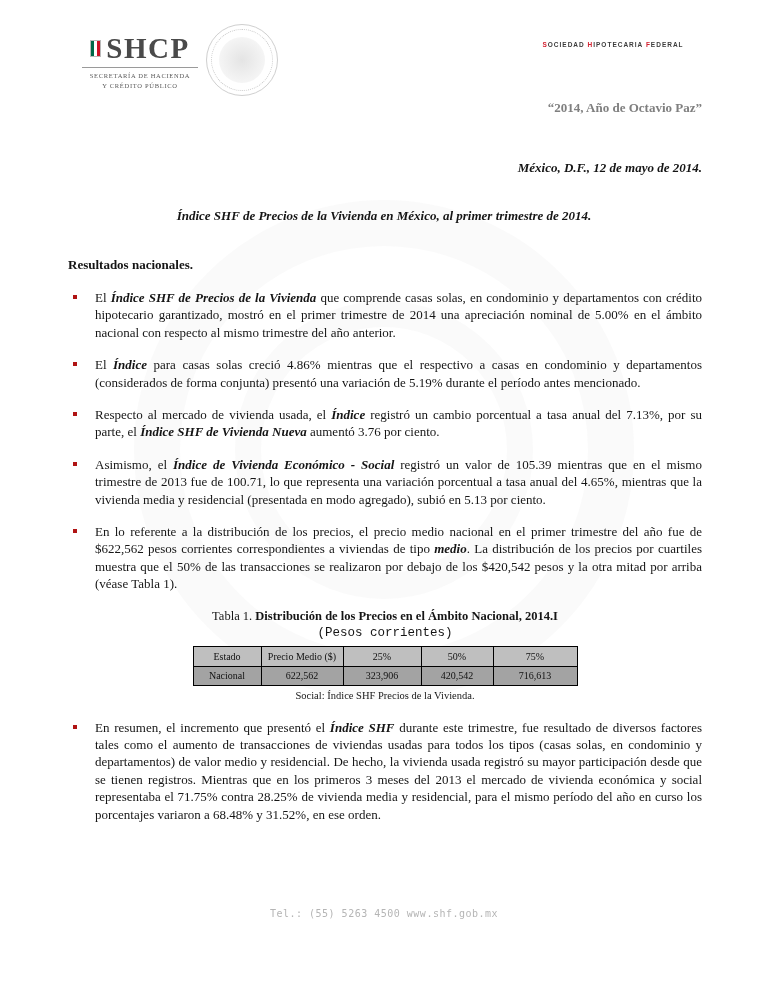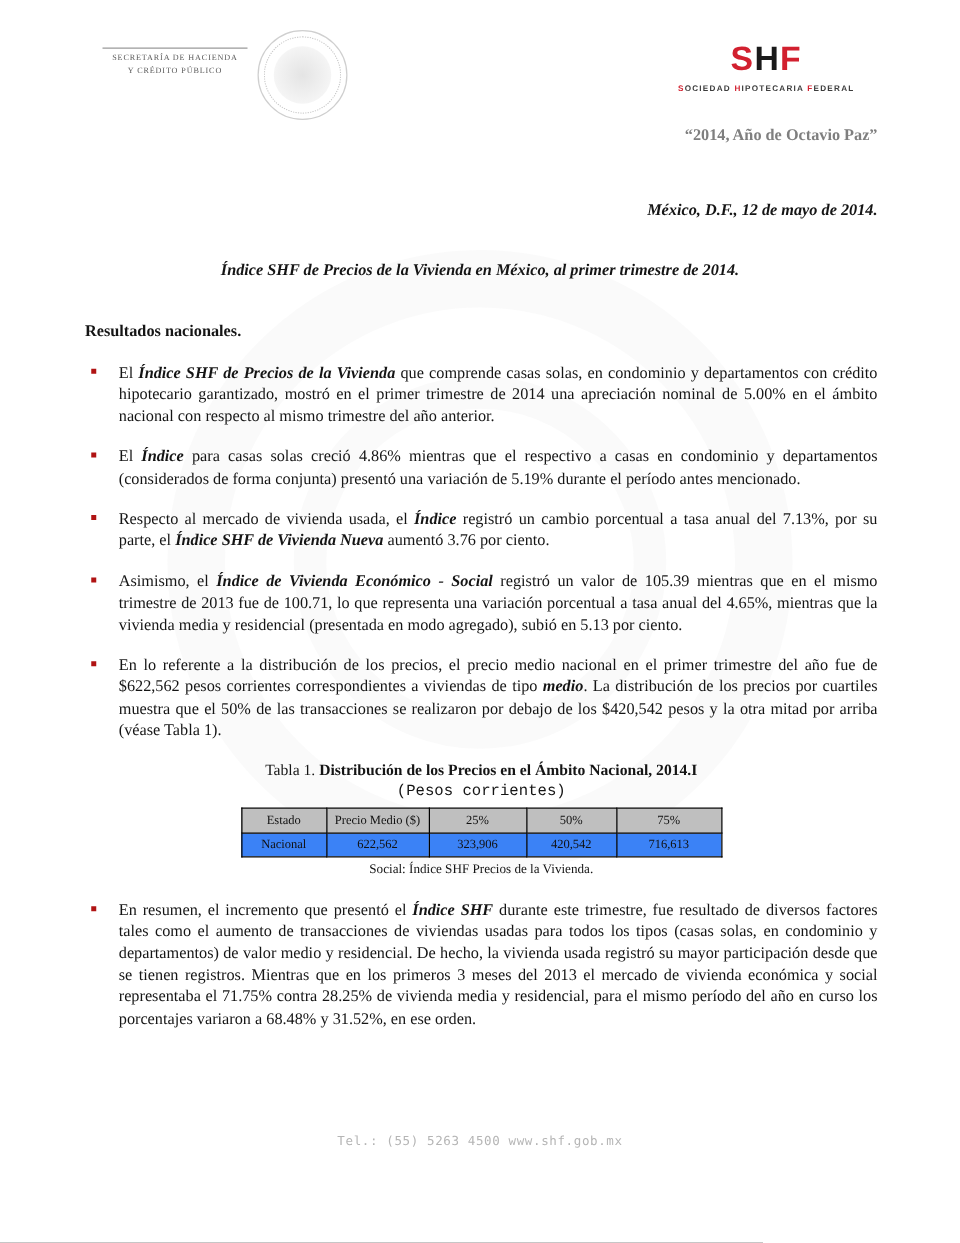--- a/index.html
+++ b/index.html
@@ -46,55 +46,62 @@
   .bullet p{margin:0;flex:1;text-align:justify;}
   .seg-b{font-weight:bold;}
   .seg-i{font-style:italic;}
   .seg-red{color:#d2202f;}
   
   .table-section{margin:2px 0 16px;text-align:center;}
   .table-caption{font-size:12.5px;}
   .table-sub{font-size:12.5px;margin-top:1px;font-family:Liberation Mono, monospace;}
   table.t1{margin:4px auto 0;border-collapse:collapse;font-size:10px;color:#111;}
   .t1 th{background:#bfbfbf;font-weight:normal;border:1px solid #000;padding:3px 6px;line-height:1.3;}
-  .t1 td{background:#3b82f6;border:1px solid #000;padding:2px 6px;}
+  .t1 td{background:#a3a3a3;border:1px solid #000;padding:2px 6px;}
   .t1 .c-estado{width:68px;}
   .t1 .c-precio{width:82px;}
   .t1 .c-q25{width:78px;}
   .t1 .c-q50{width:72px;}
   .t1 .c-q75{width:84px;}
   .table-source{font-size:10.5px;margin-top:3px;}
   
   .footer{position:absolute;left:0;top:906px;width:100%;text-align:center;
     font-family:"DejaVu Sans Mono","Liberation Mono",monospace;font-size:10px;
     letter-spacing:0.5px;color:#b5b5b5;line-height:1.6;}
 </style>
 </head>
 <body>
 
 <div class="page">
 
   <div class="watermark"></div>
 
   <div>
     <div class="shcp-logo">
+      <div class="shcp-top">
+        <span class="flag-bar">
+          <span class="g"></span>
+            <span class="w"></span>
+            <span class="r"></span>
+        </span>
+        <span class="shcp-acronym">SHCP</span>
+      </div>
       <div class="shcp-sub">
         <div>SECRETARÍA DE HACIENDA</div>
         <div>Y CRÉDITO PÚBLICO</div>
       </div>
     </div>
 
     <div class="seal">
       <div class="ring"></div>
       <div class="ring2"></div>
       <div class="core"></div>
     </div>
 
     <div class="shf-logo">
-      <div class="shf-acronym"><span class="seg-red">S</span><span>H</span><span class="seg-red">F</span></div>
       <div class="shf-sub"><span class="seg-red">S</span><span>OCIEDAD </span><span class="seg-red">H</span><span>IPOTECARIA </span><span class="seg-red">F</span><span>EDERAL</span></div>
     </div>
 
     <div class="year-legend">“2014, Año de Octavio Paz”</div>
   </div>
 
   <div class="dateline">México, D.F., 12 de mayo de 2014.</div>
 
   <div class="doc-title">Índice SHF de Precios de la Vivienda en México, al primer trimestre de 2014.</div>
 

